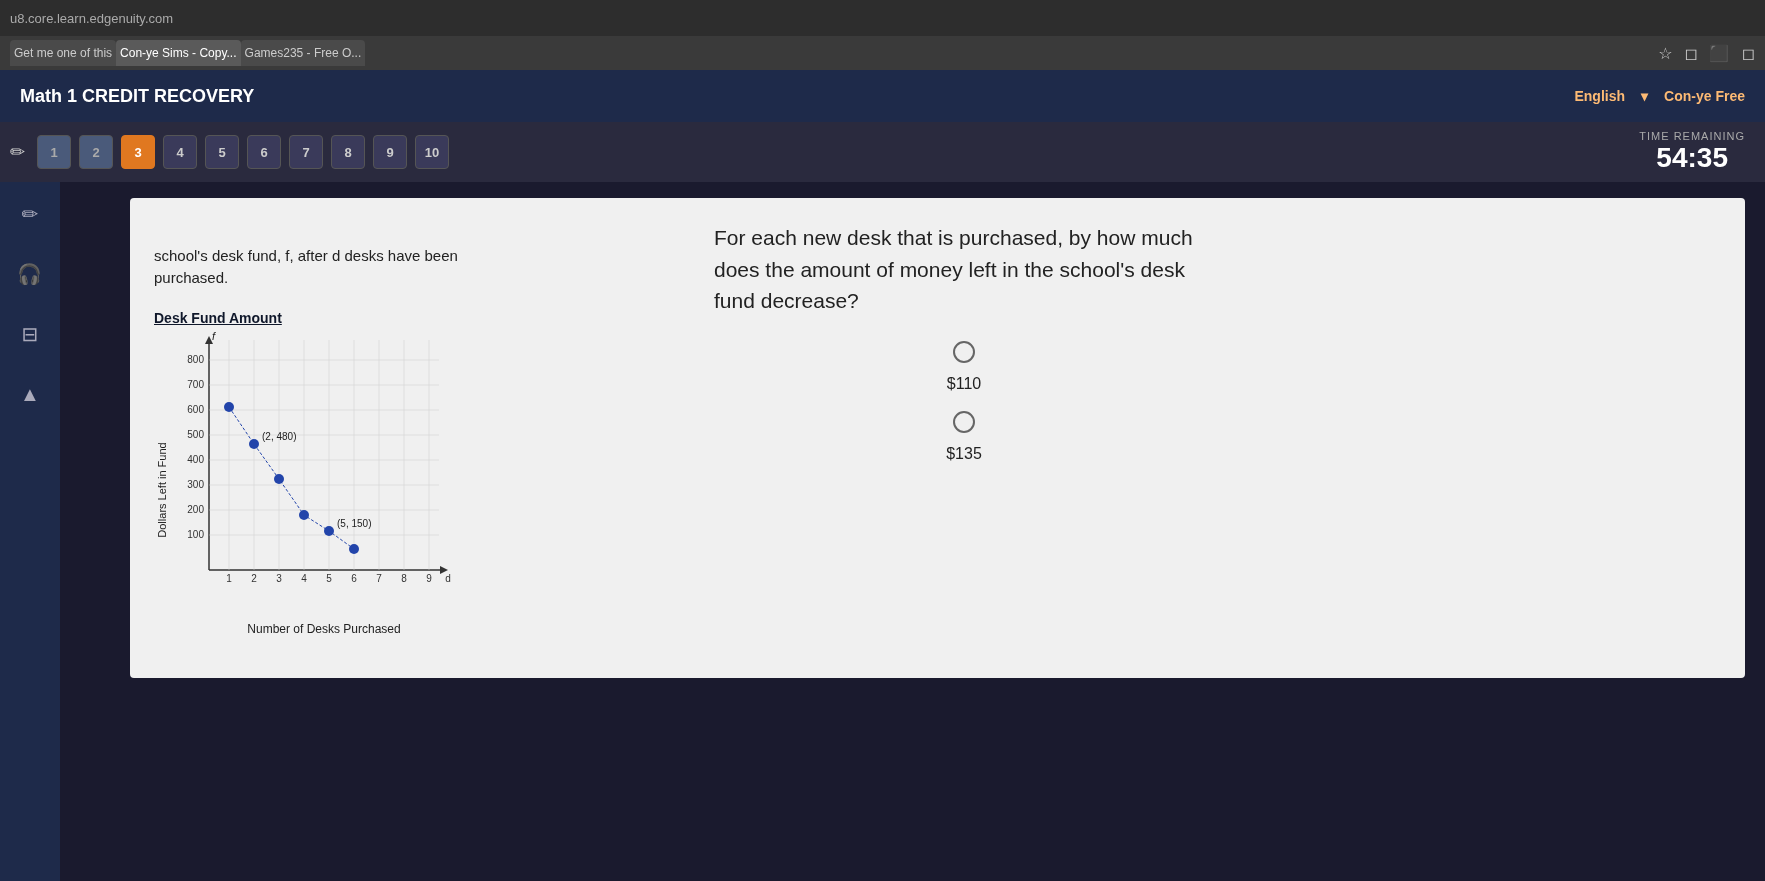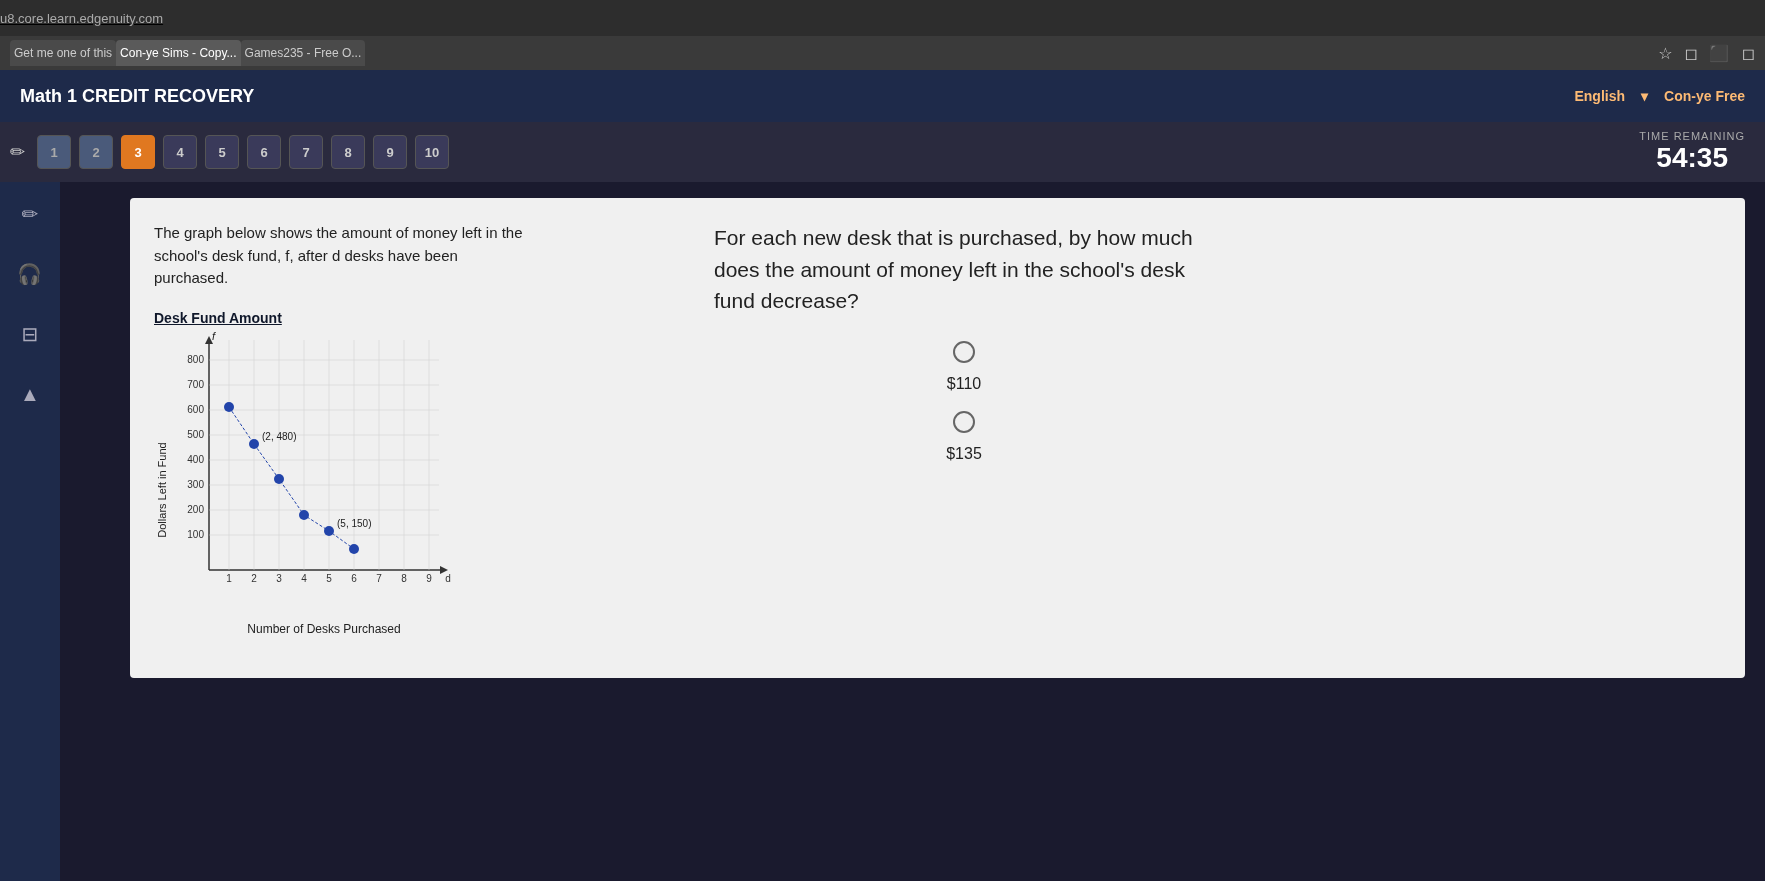--- a/index.html
+++ b/index.html
@@ -10,23 +10,22 @@
       min-height: 881px;
       overflow-x: hidden;
     }
 
     
     .browser-bar {
       background: #2d2d2d;
       height: 36px;
       display: flex;
       align-items: center;
-      padding: 0 0;
+      padding: 0 10px;
       gap: 12px;
-      text-decoration: underline;
     }
     .browser-bar .url {
       color: #aaa;
       font-size: 13px;
     }
     .tab-bar {
       background: #3a3a3a;
       height: 34px;
       display: flex;
       align-items: center;
@@ -302,21 +301,21 @@
     <div class="sidebar-icon">⊟</div>
     <div class="sidebar-icon">▲</div>
   </div>
 
   <div class="content-area">
     <div style="height:16px;"></div>
     <div class="question-card">
 
       <div class="question-left">
         <p class="question-text">
-          <span>The graph below shows the amount of money left in the</span><br>
+          <br>
           <span>school's desk fund, f, after d desks have been</span><br>
           <span>purchased.</span>
         </p>
 
         <div class="chart-container">
           <div class="chart-title">Desk Fund Amount</div>
           <svg class="chart-svg" width="320" height="290" viewBox="0 0 320 290">
 
             <text x="12" y="160" font-size="11" fill="#222" text-anchor="middle" transform="rotate(-90, 12, 160)">Dollars Left in Fund</text>
 

